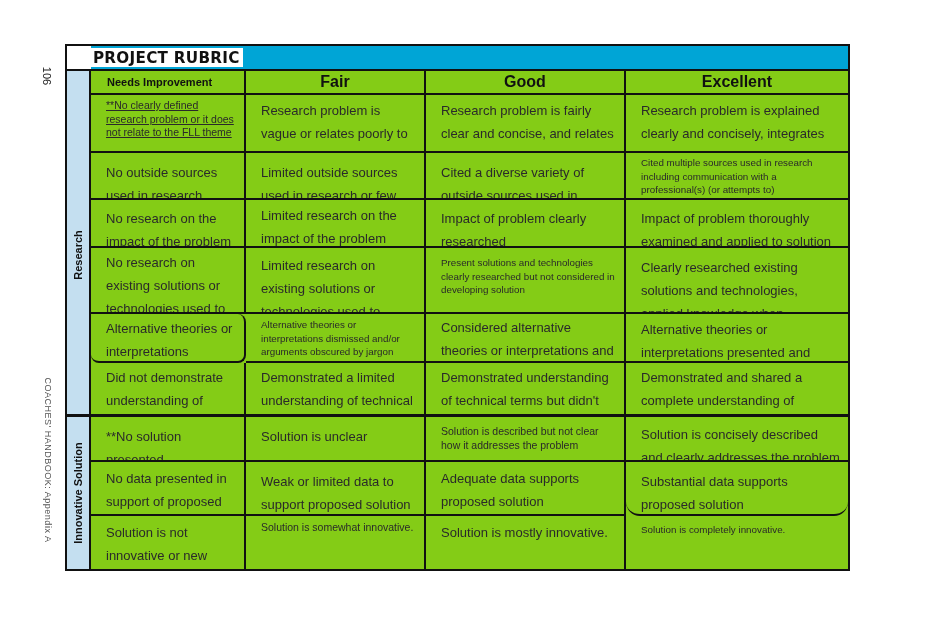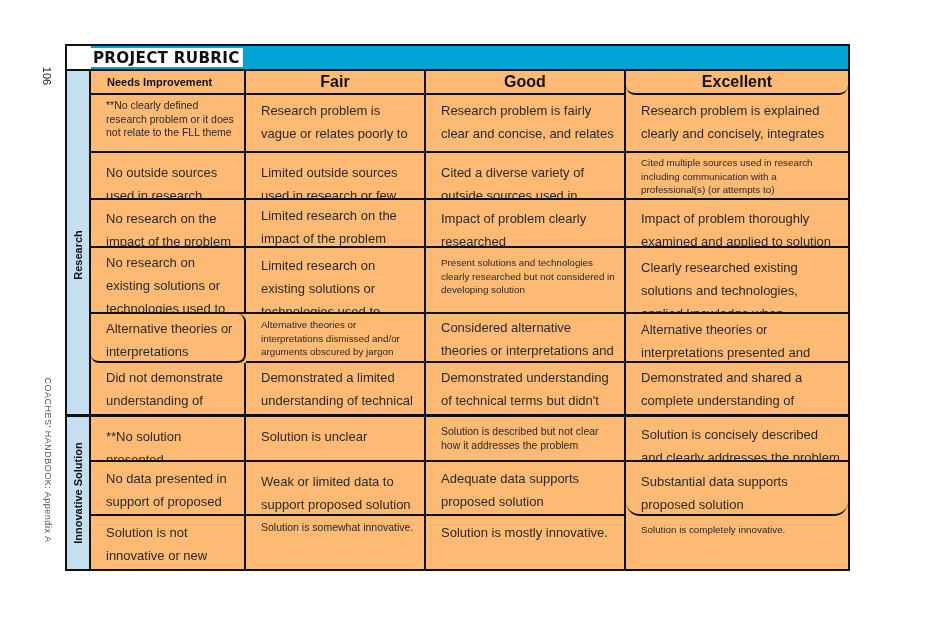--- a/index.html
+++ b/index.html
@@ -1,19 +1,19 @@
 <!DOCTYPE html>
 <html><head>
 <meta charset="utf-8">
 <style>
   html,body{margin:0;padding:0;background:#ffffff;}
   body{width:928px;height:626px;position:relative;overflow:hidden;font-family:"Liberation Sans",sans-serif;color:#222;}
   .page-num{position:absolute;left:38px;top:70px;font-size:11px;transform:rotate(90deg);transform-origin:center;color:#222;}
   .footer-vert{position:absolute;left:-42px;top:455px;width:180px;font-size:9px;color:#555;letter-spacing:0.5px;transform:rotate(90deg);transform-origin:center;text-align:center;white-space:nowrap;}
-  .rubric{position:absolute;left:65px;top:44px;width:785px;height:527px;border:2px solid #111;box-sizing:border-box;background:#fdba74;}
+  .rubric{position:absolute;left:65px;top:44px;width:785px;height:527px;border:2px solid #111;box-sizing:border-box;background:#84cc16;}
   .title-bar{position:absolute;left:0;top:0;width:781px;height:23px;background:#00a5d6;border-bottom:2px solid #111;}
   .title-white{position:absolute;left:0;top:0;width:24px;height:23px;background:#fff;}
   .title-text{position:absolute;left:24px;top:2px;font-family:"DejaVu Sans",sans-serif;font-weight:bold;font-size:16px;letter-spacing:0.3px;color:#111;background:#fff;padding:0 4px 0 2px;height:19px;line-height:19px;transform:scaleX(0.95);transform-origin:left;}
   .side{position:absolute;left:0;width:24px;background:#c4dff0;border-right:2px solid #111;box-sizing:border-box;}
   .side-label{position:absolute;left:50%;top:50%;transform:translate(-50%,-50%) rotate(-90deg);font-weight:bold;font-size:11px;white-space:nowrap;color:#111;}
   .hdr{position:absolute;top:25px;height:24px;border-right:2px solid #111;border-bottom:2px solid #111;box-sizing:border-box;font-weight:bold;display:flex;align-items:center;justify-content:center;color:#111;}
   .hdr.first{font-size:11px;justify-content:flex-start;padding-left:16px;}
   .hdr.big{font-size:16px;}
   .cell{position:absolute;border-right:2px solid #111;border-bottom:2px solid #111;box-sizing:border-box;padding:4px 8px 0 15px;font-size:13px;line-height:23px;color:#2a2a2a;overflow:hidden;}
   .cell.small{font-size:10px;line-height:13.5px;}
@@ -30,31 +30,31 @@
   <div class="title-bar">
     <div class="title-white"></div>
     <div class="title-text">PROJECT RUBRIC</div>
   </div>
 
   <div class="side" style="top:25px;height:24px;border-bottom:0;"></div>
 
   <div class="hdr first" style="left:24px;width:155px;">Needs Improvement</div>
   <div class="hdr big" style="left:179px;width:180px;">Fair</div>
   <div class="hdr big" style="left:359px;width:200px;">Good</div>
-  <div class="hdr big" style="left:559px;width:222px;border-right:none;border-radius:9px;">Excellent</div>
+  <div class="hdr big" style="left:559px;width:222px;border-right:none;">Excellent</div>
 
   <div class="side" style="top:49px;height:322px;border-bottom:3px solid #111;">
     <span class="side-label">Research</span>
   </div>
 
   <div class="side" style="top:371px;height:152px;">
     <span class="side-label">Innovative Solution</span>
   </div>
 
-  <div class="cell small" style="left:24px;top:49px;width:155px;height:58px;font-size:10.5px;">**No clearly defined research problem or it does not relate to the FLL theme</div>
+  <div class="cell small" style="left:24px;top:49px;width:155px;height:58px;font-size:10.5px;text-decoration:underline;">**No clearly defined research problem or it does not relate to the FLL theme</div>
   <div class="cell" style="left:179px;top:49px;width:180px;height:58px;">Research problem is vague or relates poorly to FLL theme</div>
   <div class="cell last" style="left:559px;top:49px;width:222px;height:58px;">Research problem is explained clearly and concisely, integrates well with FLL theme</div>
   <div class="cell" style="left:359px;top:49px;width:200px;height:58px;">Research problem is fairly clear and concise, and relates fairly well with FLL theme</div>
 
   <div class="cell" style="left:24px;top:107px;width:155px;height:47px;padding-top:8px;">No outside sources used in research</div>
   <div class="cell" style="left:179px;top:107px;width:180px;height:47px;padding-top:8px;">Limited outside sources used in research or few mentioned</div>
   <div class="cell" style="left:359px;top:107px;width:200px;height:47px;padding-top:8px;">Cited a diverse variety of outside sources used in research</div>
   <div class="cell last small" style="left:559px;top:107px;width:222px;height:47px;padding-top:3px;font-size:9.8px;">Cited multiple sources used in research including communication with a professional(s) (or attempts to)</div>
 
   <div class="cell" style="left:24px;top:154px;width:155px;height:48px;padding-top:7px;">No research on the impact of the problem</div>

